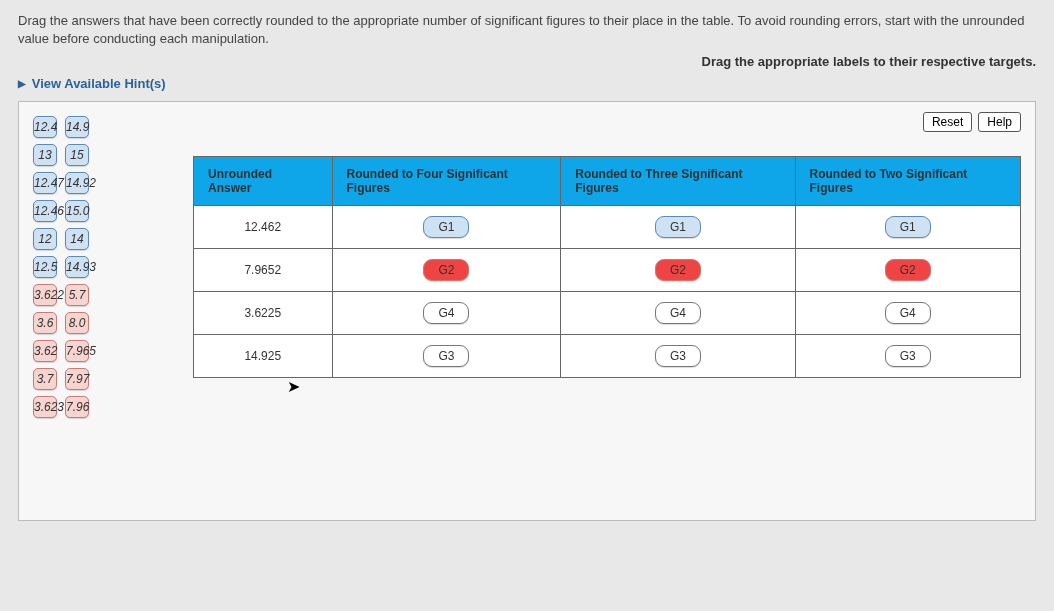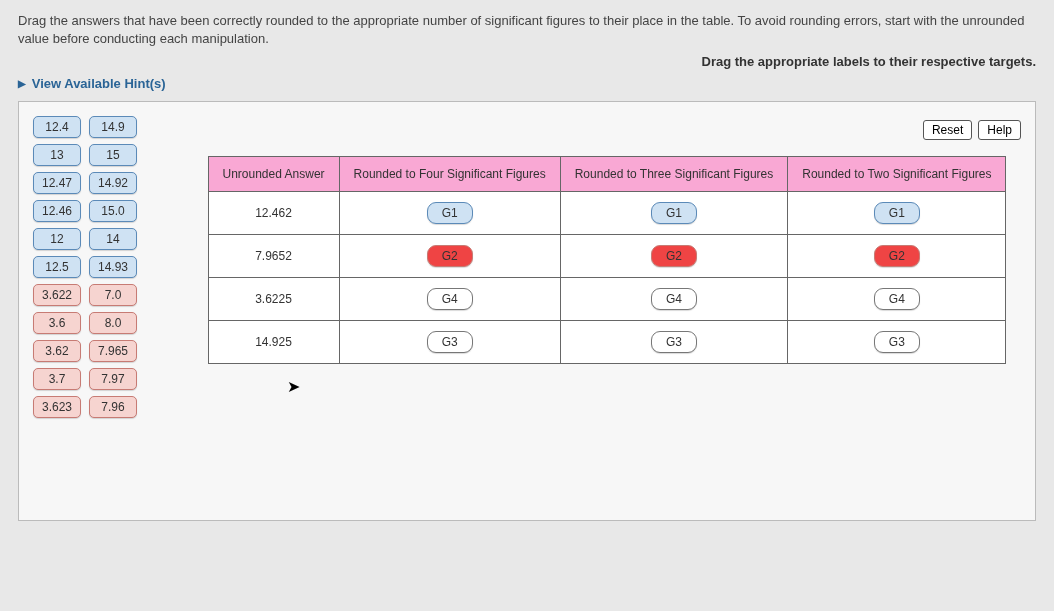--- a/index.html
+++ b/index.html
@@ -15,44 +15,45 @@
   .bold { font-weight: bold; color: #333; margin: 6px 0; text-align: right; }
   .hint-toggle { color: #2a6496; cursor: pointer; font-weight: bold; font-size: 13px; margin-bottom: 10px; display: inline-flex; align-items: center; gap: 6px; }
   .hint-toggle .tri { font-size: 10px; }
   .panel {
     border: 1px solid #bbb;
     background: #f7f7f7;
     padding: 14px;
     position: relative;
     min-height: 420px;
   }
-  .corner-btns { position: absolute; top: 10px; right: 14px; display: flex; gap: 6px; margin-top: 8px; }
+  .corner-btns { position: absolute; top: 10px; right: 14px; display: flex; gap: 6px; }
   .btn-small {
     border: 1px solid #555; background: #fff; padding: 2px 8px;
     font-size: 12px; border-radius: 3px; cursor: pointer;
   }
   .workspace { display: flex; gap: 40px; }
   .chips { display: flex; flex-direction: column; gap: 6px; width: 120px; }
   .chip-row { display: flex; gap: 8px; }
   .chip {
     border: 1px solid #888; border-radius: 5px;
     padding: 3px 0; font-size: 12px; text-align: center;
-    width: 48px; background: #fff; cursor: grab;
+    width: 24px; background: #fff; cursor: grab;
     box-shadow: 0 1px 1px rgba(0,0,0,0.15);
+    font-style: italic;
   }
   .chip.blue { background: #cfe2f3; border-color: #5b8ab8; }
   .chip.pink { background: #f6d4d0; border-color: #c77b74; }
   .table-wrap { flex: 1; display: flex; justify-content: center; align-items: flex-start; padding-top: 40px; }
   table { border-collapse: collapse; background: #fff; }
   th, td {
     border: 1px solid #666; padding: 10px 14px;
     font-size: 12px; text-align: center; vertical-align: middle;
     min-width: 130px;
   }
-  th { font-weight: normal; text-align: center; background: #f9a8d4; }
+  th { font-weight: bold; text-align: left; background: #0ea5e9; }
   .drop {
     display: inline-block; border: 1px solid #777; border-radius: 9px;
     padding: 3px 14px; font-size: 12px; background: #fff;
     box-shadow: 0 1px 1px rgba(0,0,0,0.15);
   }
   .drop.blue { background: #cfe2f3; border-color: #5b8ab8; }
   .drop.pink { background: #ef4444; border-color: #c77b74; }
   .cursor { position: absolute; left: 268px; top: 275px; font-size: 16px; color: #000; pointer-events: none; }
 </style>
 </head>
@@ -94,21 +95,21 @@
         <div class="chip-row">
           <div class="chip blue">12</div>
           <div class="chip blue">14</div>
         </div>
         <div class="chip-row">
           <div class="chip blue">12.5</div>
           <div class="chip blue">14.93</div>
         </div>
         <div class="chip-row">
           <div class="chip pink">3.622</div>
-          <div class="chip pink">7.0</div>
+          <div class="chip pink">5.7</div>
         </div>
         <div class="chip-row">
           <div class="chip pink">3.6</div>
           <div class="chip pink">8.0</div>
         </div>
         <div class="chip-row">
           <div class="chip pink">3.62</div>
           <div class="chip pink">7.965</div>
         </div>
         <div class="chip-row">

